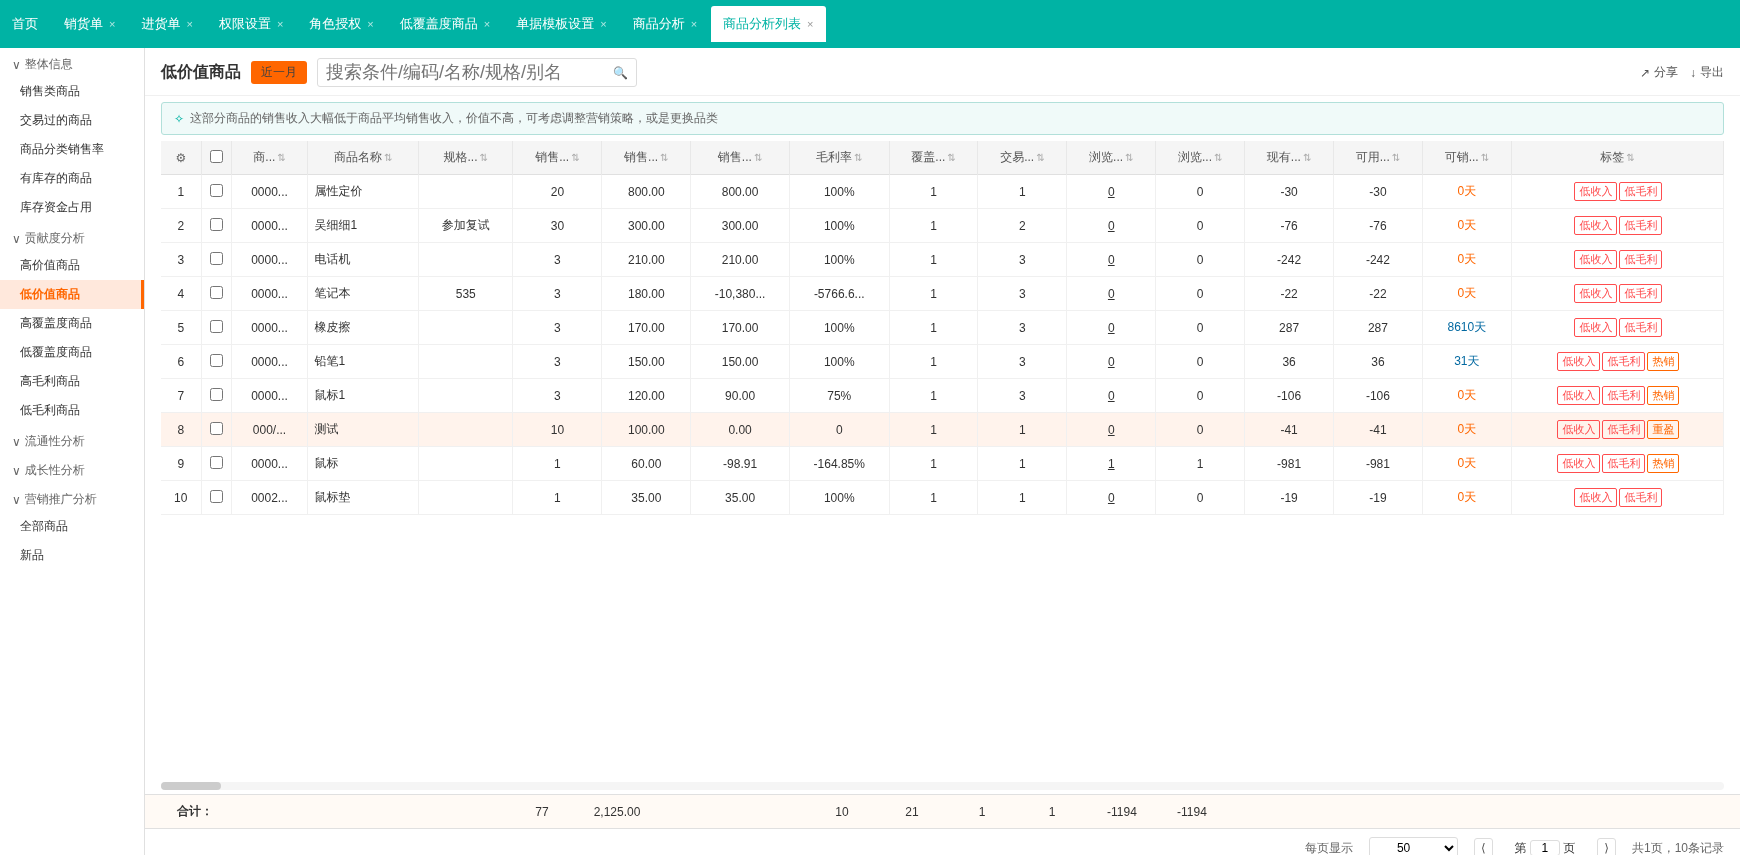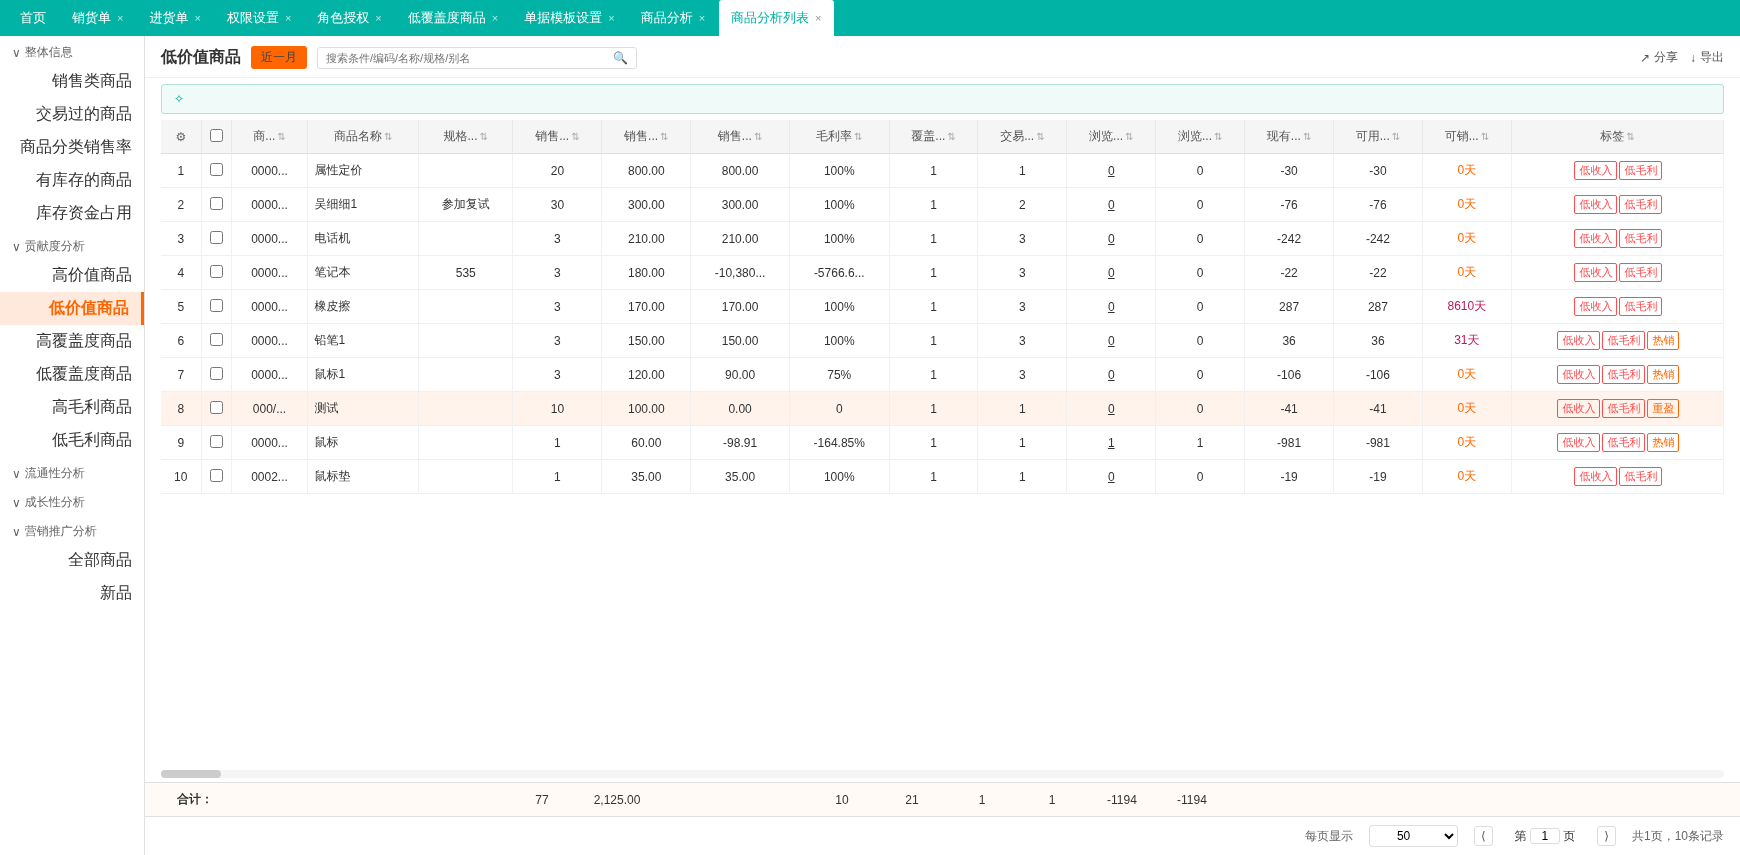--- a/index.html
+++ b/index.html
@@ -3,22 +3,22 @@
   <meta charset="utf-8">
   <style>
     * { box-sizing: border-box; margin: 0; padding: 0; }
     body { font-family: 'Microsoft YaHei', Arial, sans-serif; font-size: 12px; background: #f5f5f5; color: #333; }
 
     
     .top-nav {
       background: #00b3a4;
       display: flex;
       align-items: center;
-      height: 36px;
-      padding: 0 8px;
+      height: 48px;
+      padding: 0 0;
       gap: 2px;
       overflow: hidden;
     }
     .nav-item {
       color: #fff;
       padding: 4px 12px;
       cursor: pointer;
       white-space: nowrap;
       font-size: 13px;
       border-radius: 3px 3px 0 0;
@@ -52,23 +52,22 @@
       padding: 8px 12px 4px;
       display: flex;
       align-items: center;
       gap: 4px;
       cursor: pointer;
     }
     .sidebar-item {
       padding: 6px 12px 6px 20px;
       color: #333;
       cursor: pointer;
-      font-size: 16px;
+      font-size: 12px;
       white-space: nowrap;
-      text-align: right;
     }
     .sidebar-item.active { background: #ffe8dc; color: #ff6600; font-weight: bold; border-right: 3px solid #ff6600; }
 
     
     .content-area {
       flex: 1;
       display: flex;
       flex-direction: column;
       overflow: hidden;
       background: #fff;
@@ -102,21 +101,21 @@
       border: 1px solid #ddd;
       border-radius: 3px;
       padding: 3px 8px;
       gap: 6px;
       flex: 1;
       max-width: 320px;
     }
     .search-box input {
       border: none;
       outline: none;
-      font-size: 11px;
+      font-size: 18px;
       width: 100%;
       color: #4d7c0f;
     }
     .search-icon { color: #ff6600; }
 
     .header-actions {
       margin-left: auto;
       display: flex;
       gap: 12px;
       align-items: center;
@@ -187,21 +186,21 @@
       display: inline-block;
       border: 1px solid;
       border-radius: 2px;
       padding: 1px 4px;
       font-size: 11px;
       margin-left: 2px;
     }
     .tag-red { color: #ff4d4f; border-color: #ff4d4f; }
     .tag-orange { color: #ff6600; border-color: #ff6600; }
     .days-orange { color: #ff6600; }
-    .days-black { color: #be185d; }
+    .days-black { color: #0369a1; }
     .link-underline { text-decoration: underline; color: #333; cursor: pointer; }
 
     
     .footer-totals {
       background: #fffaf5;
       border-top: 1px solid #e0e0e0;
       padding: 8px 16px;
       display: flex;
       align-items: center;
       gap: 0;
@@ -372,20 +371,21 @@
         </div>
         <div class="action-btn">
           <span>↓</span>
           <span>导出</span>
         </div>
       </div>
     </div>
 
     <div class="info-banner">
       <span class="info-icon">✧</span>
+      <span>这部分商品的销售收入大幅低于商品平均销售收入，价值不高，可考虑调整营销策略，或是更换品类</span>
     </div>
 
     <div class="table-wrapper">
       <table>
         <thead>
           <tr>
             <th class="settings-icon-cell">⚙</th>
             <th class="checkbox-th">
               <input type="checkbox" style="">
             </th>

